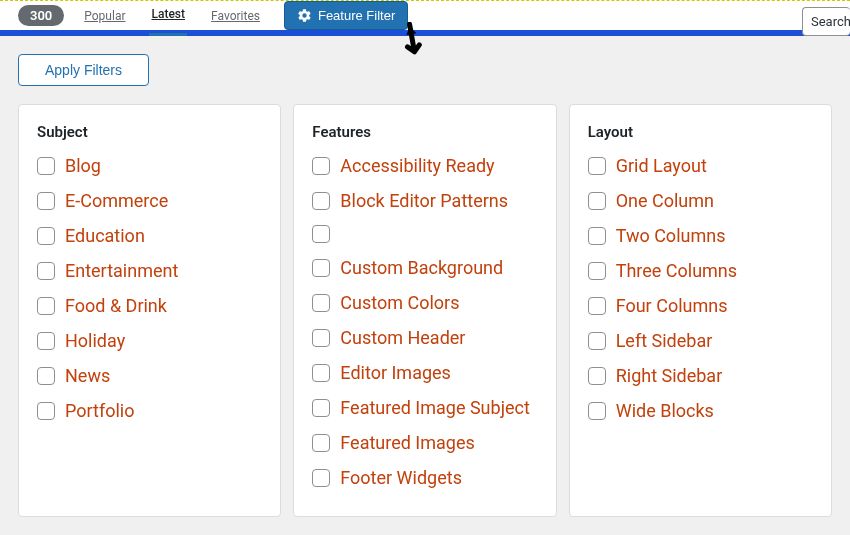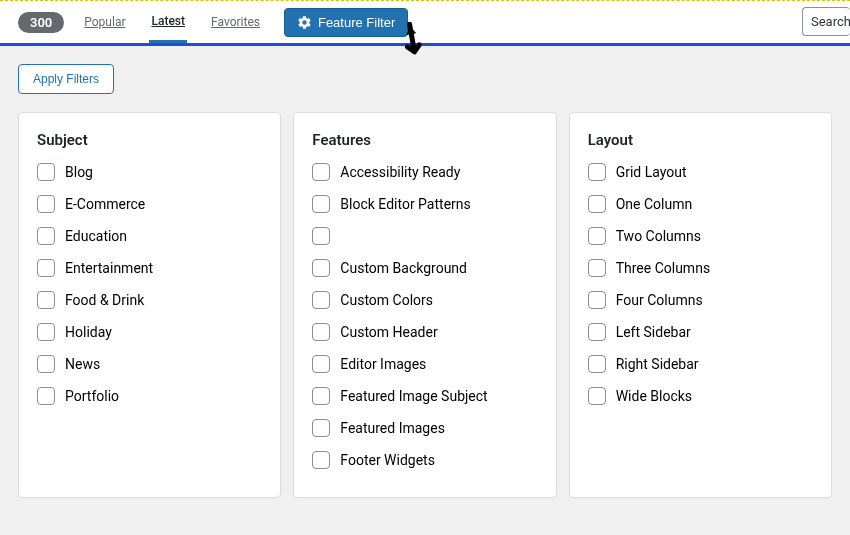--- a/index.html
+++ b/index.html
@@ -7,25 +7,25 @@
     font-family: -apple-system, BlinkMacSystemFont, "Segoe UI", Roboto, sans-serif;
     background: #f0f0f1;
     width: 850px;
     height: 535px;
     overflow: hidden;
     position: relative;
   }
   .topbar {
     background: #fff;
     border-top: 1px dashed #ccc800;
-    border-bottom: 3px solid #1d4ed8;
+    border-bottom: 6px solid #1d4ed8;
     display: flex;
     align-items: center;
     padding: 9px 18px;
-    height: 46px;
+    height: 36px;
     position: relative;
   }
   .count-pill {
     background: #646970;
     color: #fff;
     border-radius: 14px;
     padding: 3px 12px;
     font-size: 13px;
     font-weight: 600;
     margin-right: 18px;
@@ -76,22 +76,22 @@
     margin-left: 43px;
   }
   .filter-area {
     padding: 18px;
   }
   .apply-btn {
     background: #fff;
     border: 1px solid #2271b1;
     color: #2271b1;
     border-radius: 4px;
-    padding: 7px 14px;
-    font-size: 12px;
+    padding: 7px 26px;
+    font-size: 14px;
     cursor: pointer;
     margin-bottom: 18px;
   }
   .columns {
     display: flex;
     gap: 12px;
   }
   .panel {
     background: #fff;
     border: 1px solid #dcdcde;
@@ -114,22 +114,22 @@
   }
   .cb {
     width: 18px;
     height: 18px;
     border: 1px solid #8c8f94;
     border-radius: 4px;
     background: #fff;
     flex-shrink: 0;
   }
   .opt-label {
-    font-size: 14px;
-    color: #000000;
+    font-size: 18px;
+    color: #c2410c;
     text-align: right;
   }
   .cursor-arrow {
     position: absolute;
     left: 398px;
     top: 22px;
     pointer-events: none;
   }
   .cursor-arrow svg { display: block; }
 </style>

